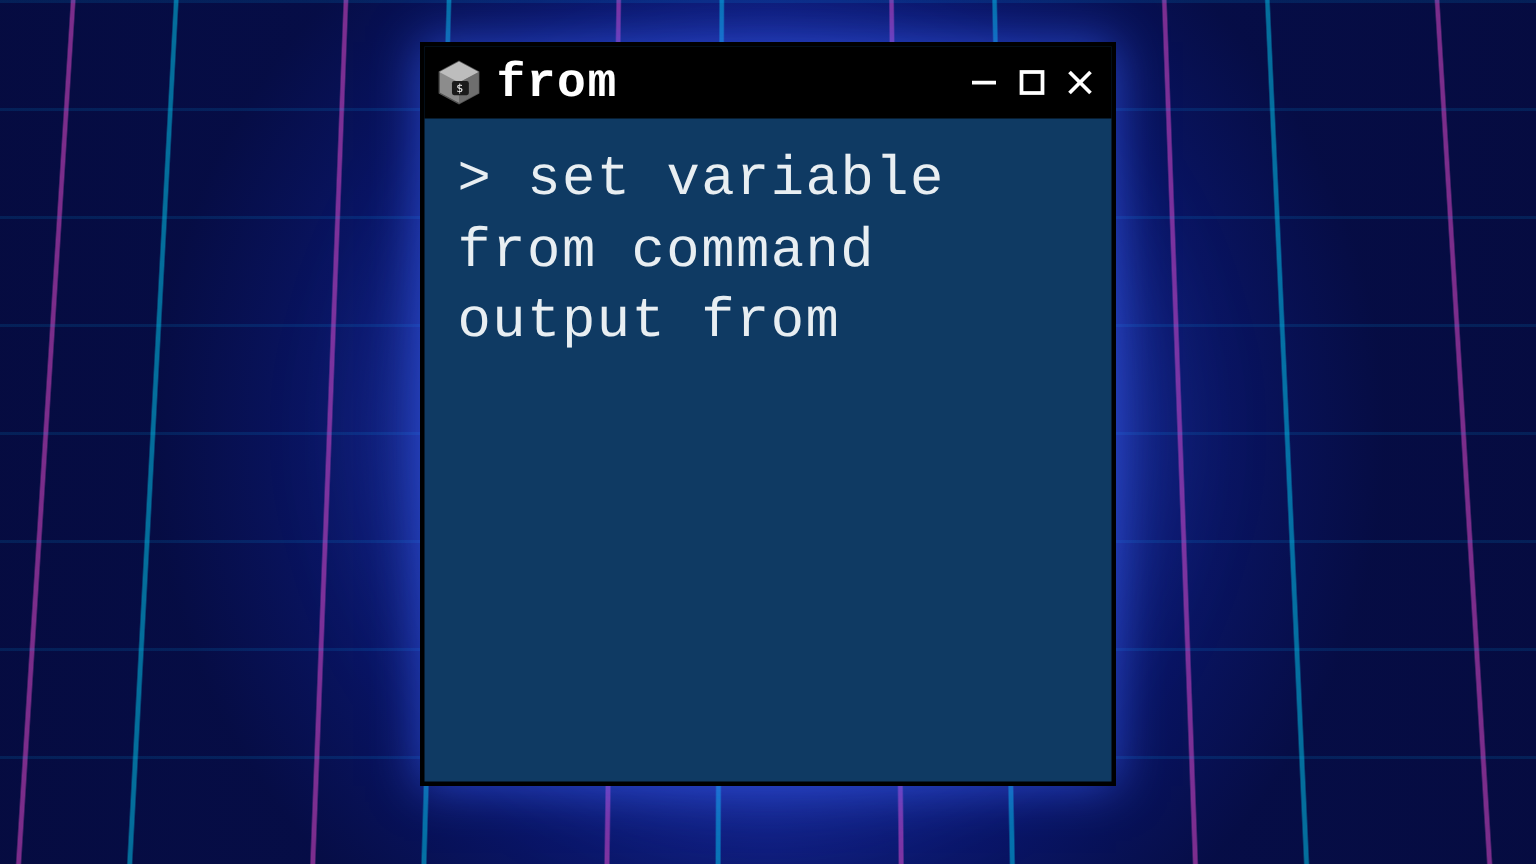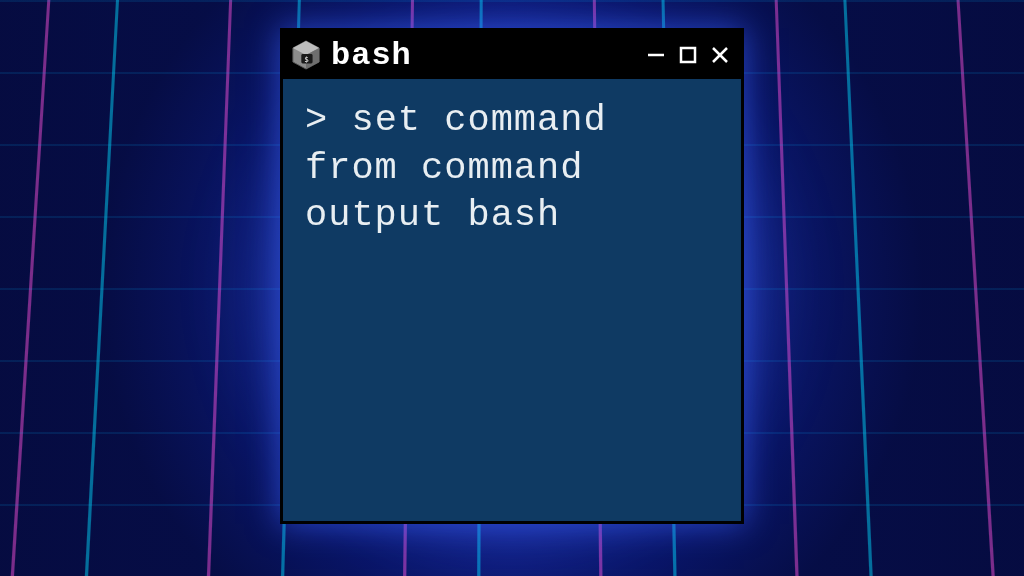--- a/index.html
+++ b/index.html
@@ -170,21 +170,21 @@
     <span class="app-icon">
       <svg viewBox="0 0 32 32">
         <polygon points="16,1 30,8.5 30,23.5 16,31 2,23.5 2,8.5" fill="#8c8c8c" stroke="#555" stroke-width="1"></polygon>
         <polygon points="16,1 30,8.5 16,16 2,8.5" fill="#bdbdbd"></polygon>
         <polygon points="16,16 30,8.5 30,23.5 16,31" fill="#6e6e6e"></polygon>
         <rect x="11" y="15" width="12" height="10" rx="1.5" fill="#1a1a1a"></rect>
         <text x="14" y="23" font-size="8" font-family="monospace" fill="#fff">$</text>
       </svg>
     </span>
 
-    <span class="app-title">bash</span>
+    <span class="app-title">from</span>
 
     <div class="window-controls">
       <span class="ctrl">
         <svg viewBox="0 0 20 20">
             <line x1="2" y1="10" x2="18" y2="10" stroke="#fff" stroke-width="2.5"></line>
           </svg>
       </span>
       <span class="ctrl">
         <svg viewBox="0 0 20 20">
             <rect x="3" y="3" width="14" height="14" fill="none" stroke="#fff" stroke-width="2.5"></rect>
@@ -192,15 +192,15 @@
       </span>
       <span class="ctrl">
         <svg viewBox="0 0 20 20">
           <line x1="3" y1="3" x2="17" y2="17" stroke="#fff" stroke-width="2.5"></line>
           <line x1="17" y1="3" x2="3" y2="17" stroke="#fff" stroke-width="2.5"></line>
         </svg>
       </span>
     </div>
   </div>
 
-  <div class="terminal-body"><span class="prompt">&gt;</span> <span>set command from command output bash</span></div>
+  <div class="terminal-body"><span class="prompt">&gt;</span> <span>set variable from command output from</span></div>
 
 </div>
 
 </body></html>

